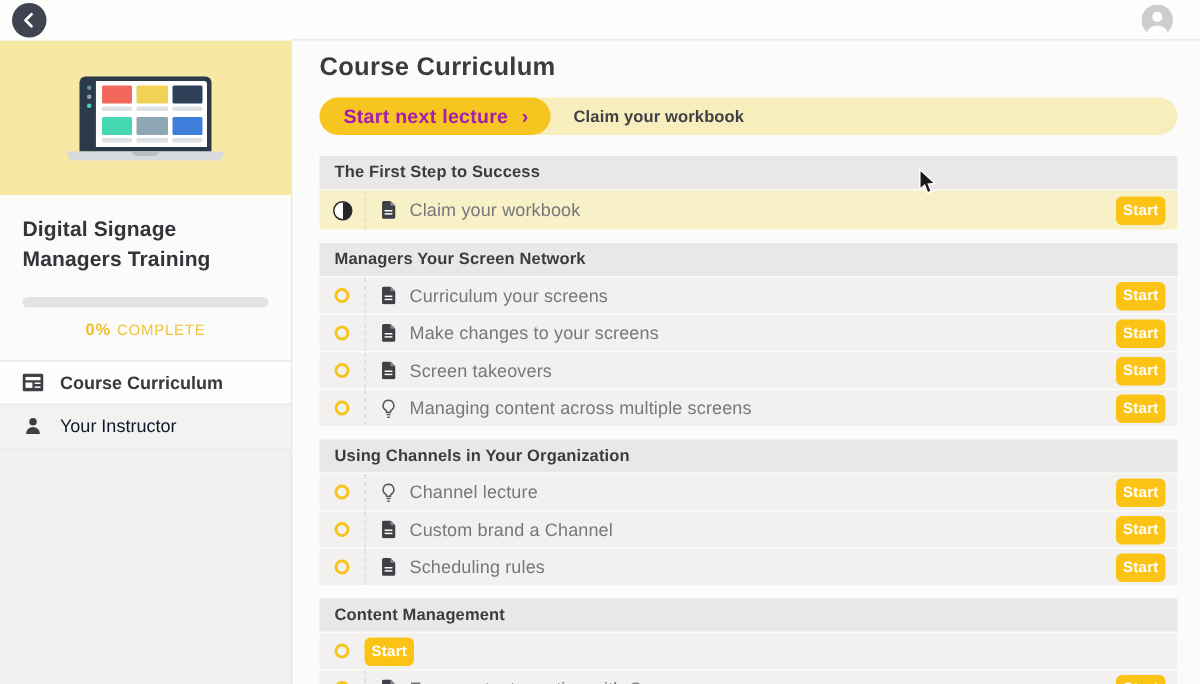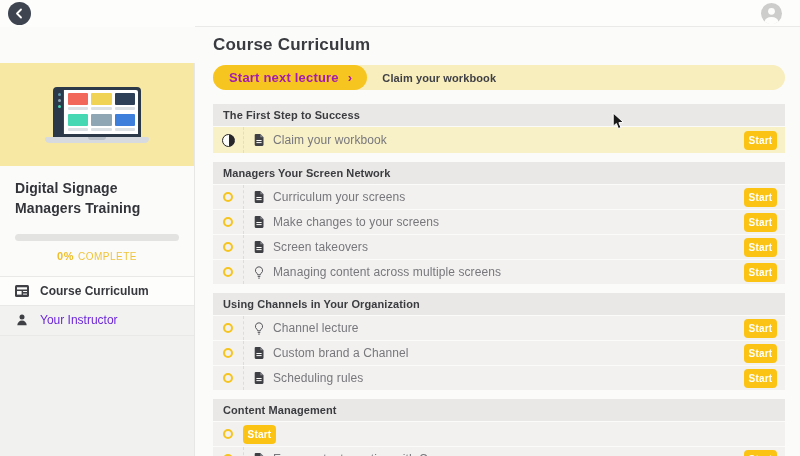--- a/index.html
+++ b/index.html
@@ -11,42 +11,42 @@
   .topbar { position:relative; height:27px; background:#FDFDFC; flex:0 0 27px; }
   .topbar-border { position:absolute; left:195px; right:0; bottom:0; height:1px; background:#EAEAE8; }
   .back-btn { position:absolute; left:8px; top:2px; width:23px; height:23px; border-radius:50%;
               background:#3E4551; border:none; display:flex; align-items:center; justify-content:center; cursor:pointer; }
   .avatar { position:absolute; right:18px; top:3px; width:21px; height:21px; }
 
   
   .body { flex:1; display:flex; min-height:0; }
 
   
-  .sidebar { width:195px; flex:0 0 195px; display:flex; flex-direction:column; background:#F1F1EF; border-right:1px solid #E7E7E5;margin-top:36px; }
+  .sidebar { width:195px; flex:0 0 195px; display:flex; flex-direction:column; background:#F1F1EF; border-right:1px solid #E7E7E5; }
   .sb-hero { height:103px; background:#F7E8A4; display:flex; align-items:center; justify-content:center; }
   .laptop { position:relative; width:104px; height:56px; }
   .laptop-screen { position:absolute; left:8px; top:0; width:88px; height:50px; background:#2B3948; border-radius:4px 4px 0 0; padding:3px; display:flex; }
   .mini-sidebar { width:8px; background:#2B3948; border-right:1px solid #3A4757; }
   .mini-sidebar i { display:block; width:3px; height:3px; margin:3px auto 0; background:#5E98A8; border-radius:50%; }
   .mini-screen { flex:1; background:#fff; border-radius:0 2px 0 0; padding:3px 3px 2px 4px; display:grid; grid-template-columns:repeat(3,1fr); gap:3px 3px; }
   .tile { display:flex; flex-direction:column; }
   .tile .art { height:12px; border-radius:1px; }
   .tile .cap { height:3px; margin-top:2px; background:#DCE1E6; border-radius:1px; }
   .laptop-base { position:absolute; left:0; bottom:0; width:104px; height:6px; background:#D7DBDF; border-radius:2px 2px 5px 5px; }
   .laptop-base i { display:block; width:18px; height:3px; margin:0 auto; background:#B9BFC6; border-radius:0 0 3px 3px; }
 
   .sb-info { background:#FBFBFA; padding:13px 15px 14px; }
   .course-title { font-size:14px; font-weight:bold; color:#33343A; line-height:1.42; letter-spacing:.1px; }
   .progress-track { margin-top:15px; height:7px; background:#E3E3E2; border-radius:4px; }
   .progress-fill { height:100%; width:0%; background:#F5C31D; border-radius:4px; }
   .progress-label { margin-top:9px; text-align:center; font-size:10px; color:#EFC43B; letter-spacing:.5px; }
   .progress-label b { font-weight:bold; color:#EFBE2A; font-size:11px; margin-right:4px; }
 
   .sb-menu { display:flex; flex-direction:column; }
-  .sb-item { height:30px; display:flex; align-items:center; gap:11px; padding:0 0 0 14px; cursor:pointer; font-size:12px; color:#6d28d9; background:#F2F2F1; border-bottom:1px solid #E9E9E7; }
+  .sb-item { height:30px; display:flex; align-items:center; gap:11px; padding:0 0 0 14px; cursor:pointer; font-size:12px; color:#0f172a; background:#F2F2F1; border-bottom:1px solid #E9E9E7; }
   .sb-item.active { background:#FDFDFC; border-top:1px solid #E9E9E7; font-weight:bold; color:#37383D; }
   .sb-item .mi { width:15px; display:flex; justify-content:center; }
   .sb-fill { flex:1; background:#F1F1EF; }
 
   
   .main { flex:1; min-width:0; background:#FBFBFA; padding:0 15px 0 18px; overflow:hidden; }
   .page-title { margin-top:7px; font-size:17px; font-weight:bold; color:#3A3B40; line-height:22px; letter-spacing:.2px; }
   .banner { margin-top:9px; height:25px; background:#F8EDBD; border-radius:13px; display:flex; align-items:center; }
   .next-btn { height:25px; border:none; border-radius:13px; background:#F7C51F; color:#a21caf; font-family:inherit;
               font-size:13px; font-weight:bold; padding:0 15px 0 16px; display:flex; align-items:center; gap:9px; cursor:pointer; letter-spacing:.2px; }

